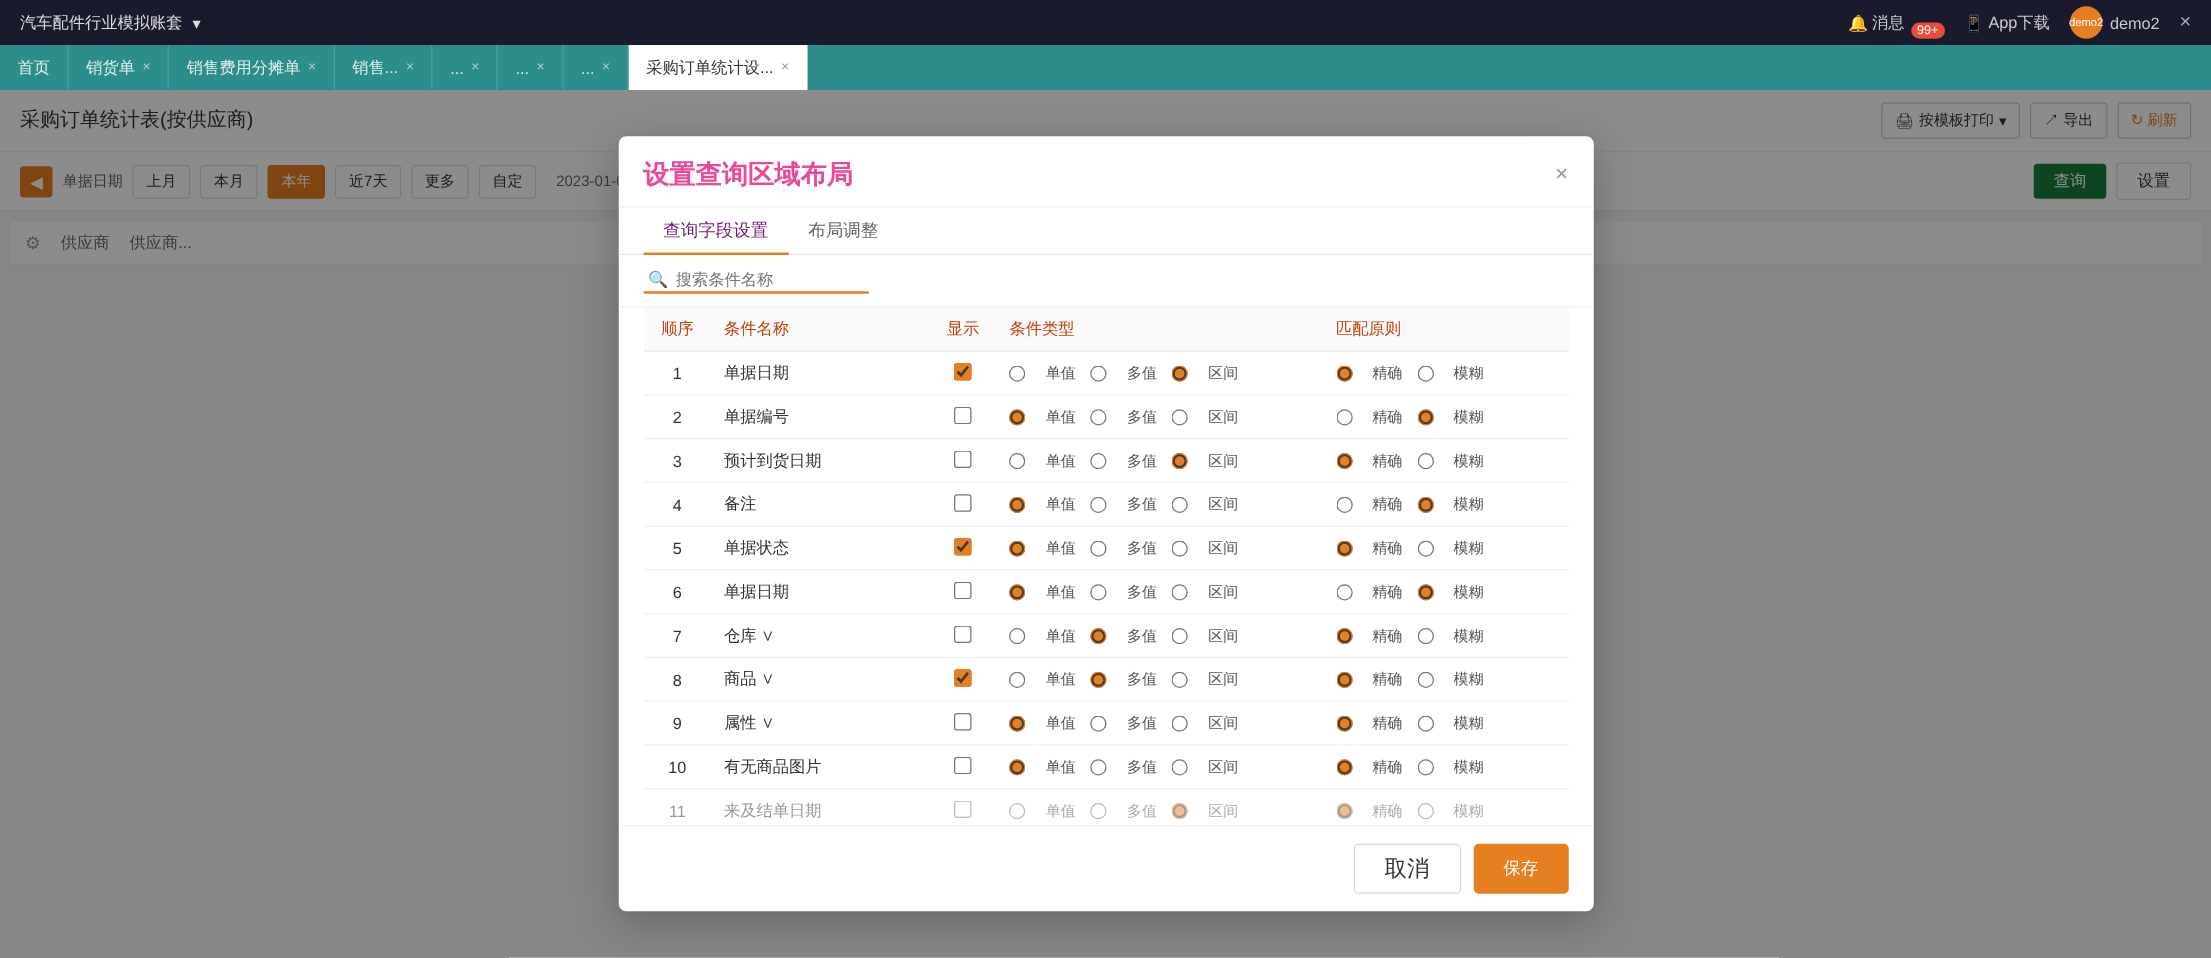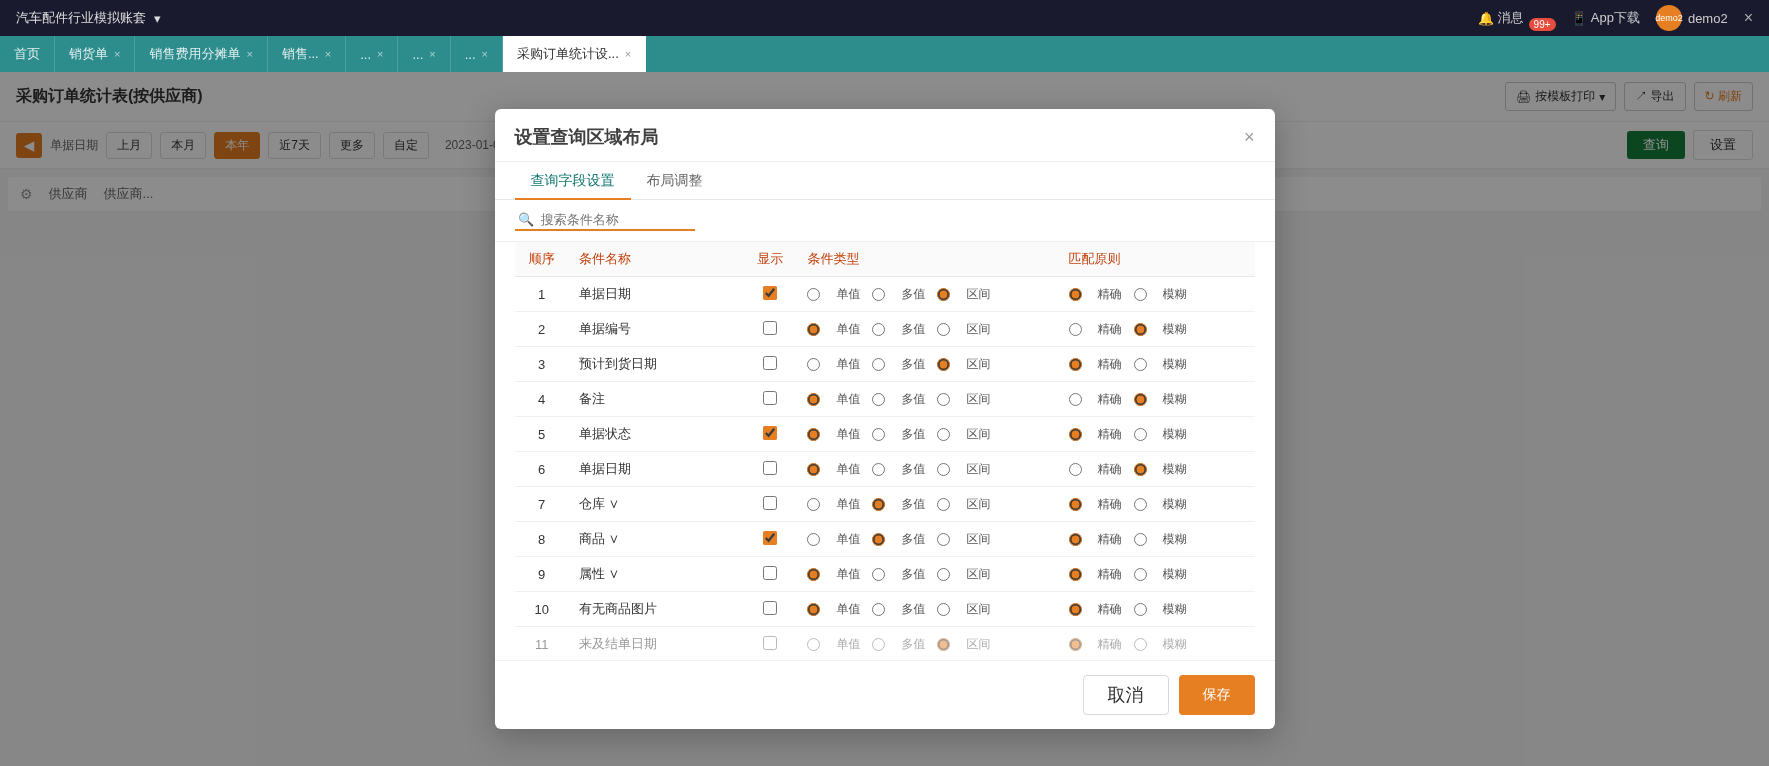--- a/index.html
+++ b/index.html
@@ -67,21 +67,21 @@
 
     
     .page-header {
       background: white;
       padding: 10px 16px;
       display: flex;
       align-items: center;
       justify-content: space-between;
       border-bottom: 1px solid #eee;
     }
-    .page-title { font-size: 16px; font-weight: bold; color: #333; }
+    .page-title { font-size: 16px; font-weight: normal; color: #333; }
     .header-actions { display: flex; align-items: center; gap: 8px; }
     .btn-print { border: 1px solid #ccc; background: white; padding: 5px 10px; border-radius: 3px; cursor: pointer; font-size: 12px; display: flex; align-items: center; gap: 4px; color: #333; }
     .btn-export { border: 1px solid #ccc; background: white; padding: 5px 10px; border-radius: 3px; cursor: pointer; font-size: 12px; color: #333; }
     .btn-refresh { border: 1px solid #ccc; background: white; padding: 5px 10px; border-radius: 3px; cursor: pointer; font-size: 12px; color: #e67e22; }
 
     
     .filter-bar {
       background: white;
       padding: 8px 16px;
       display: flex;
@@ -142,39 +142,39 @@
       display: flex;
       flex-direction: column;
     }
     .modal-header {
       padding: 16px 20px 12px;
       display: flex;
       align-items: center;
       justify-content: space-between;
       border-bottom: 1px solid #f0f0f0;
     }
-    .modal-title { font-size: 18px; font-weight: bold; color: #404040; }
+    .modal-title { font-size: 21px; font-weight: bold; color: #ec4899; }
     .modal-close { cursor: pointer; font-size: 18px; color: #999; border: none; background: none; }
     
     .modal-tabs {
       display: flex;
       padding: 0 20px;
       border-bottom: 1px solid #e8e8e8;
       gap: 0;
     }
     .modal-tab {
       padding: 10px 16px 8px;
       cursor: pointer;
       font-size: 14px;
       color: #666;
       border-bottom: 2px solid transparent;
       margin-bottom: -1px;
     }
     .modal-tab.active {
-      color: #0f766e;
+      color: #701a75;
       border-bottom-color: #e67e22;
       font-weight: 500;
     }
 
     .modal-search {
       padding: 10px 20px;
       display: flex;
       align-items: center;
       border-bottom: 1px solid #f0f0f0;
     }

